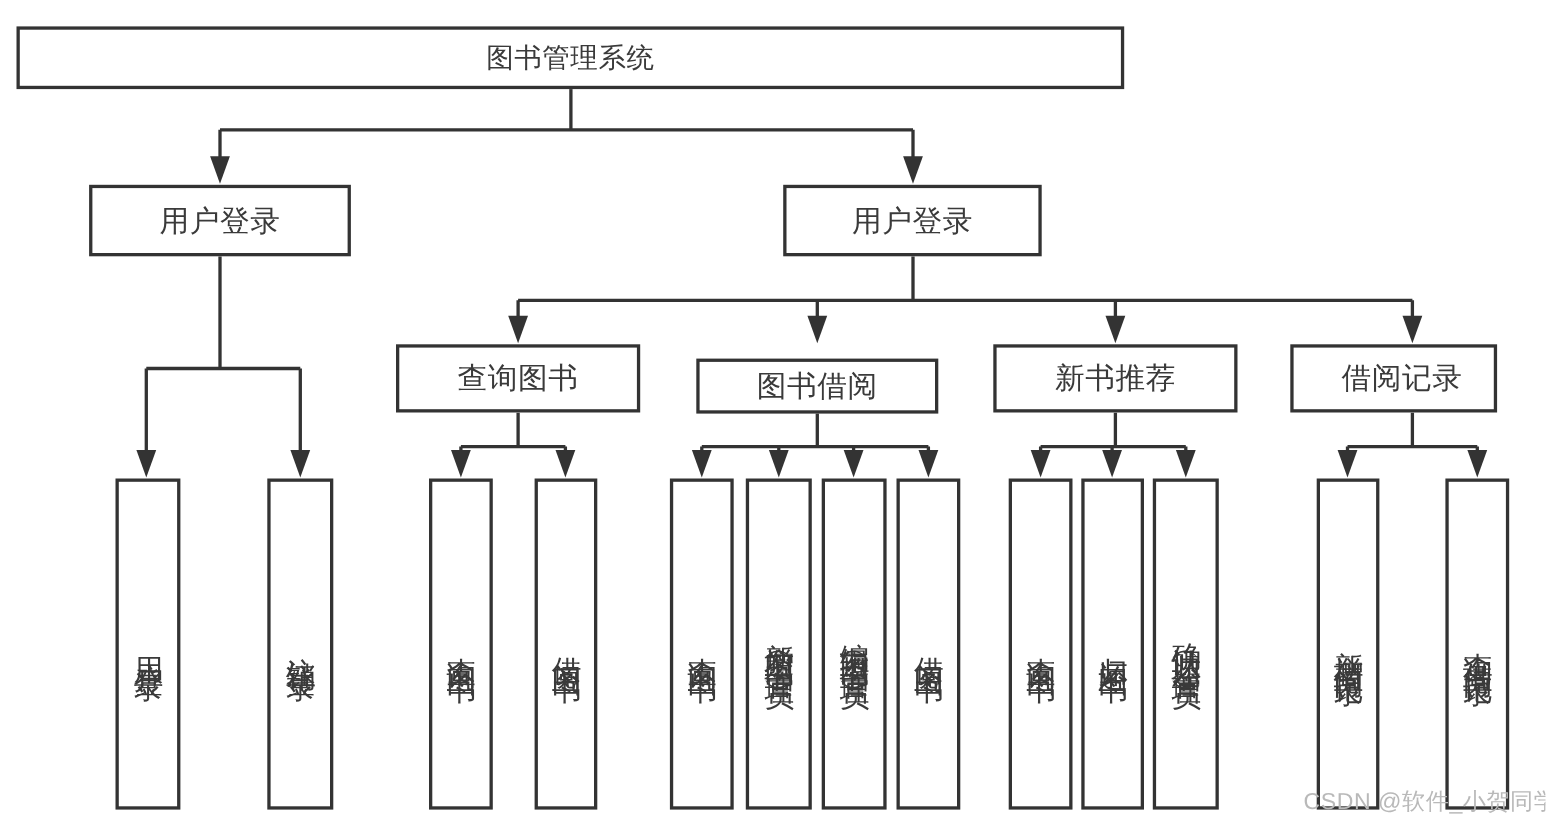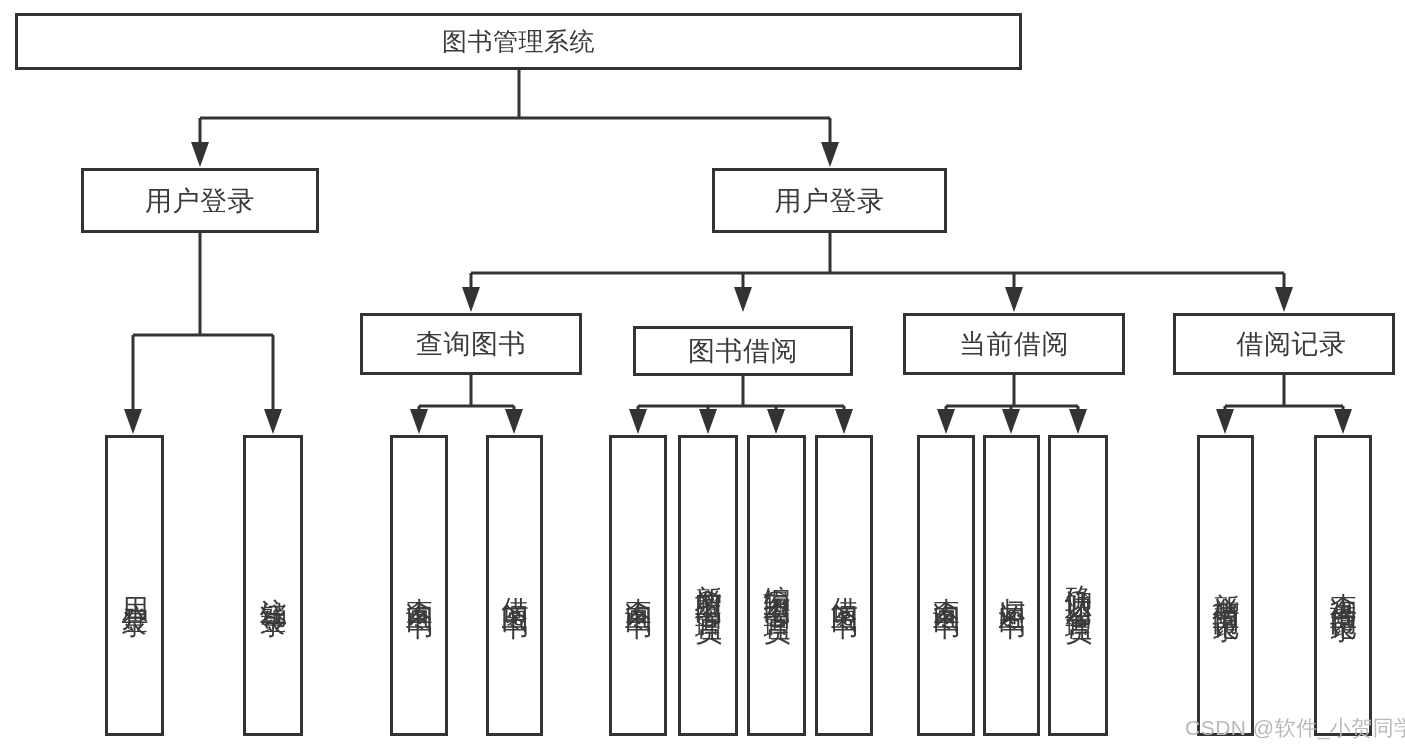--- a/index.html
+++ b/index.html
@@ -26,21 +26,21 @@
     position: absolute;
     box-sizing: border-box;
     border: 3px solid var(--line);
     background: var(--bg);
     display: flex; align-items: center; justify-content: center;
     color: var(--text);
     font-size: 27px;
     letter-spacing: 0.5px;
     white-space: nowrap;
   }
-  .node.root { font-size: 25px; }
+  .node.root { font-size: 25px; margin-top: 11px; }
   .leaf span {
     writing-mode: vertical-rl;
     text-orientation: mixed;
     letter-spacing: 5px;
     line-height: 1;
     font-size: 27px;
   }
   .watermark {
     position: absolute;
     left: 1185px; top: 714px;
@@ -96,22 +96,22 @@
   </g>
 </svg>
 
 <div class="node root" style="left:15px; top:13px; width:1007px; height:57px;">图书管理系统</div>
 
 <div class="node" style="left:81px; top:168px; width:238px; height:65px;">用户登录</div>
 <div class="node" style="left:712px; top:168px; width:235px; height:65px;">用户登录</div>
 
 <div class="node" style="left:360px; top:313px; width:222px; height:62px;">查询图书</div>
 <div class="node" style="left:633px; top:326px; width:220px; height:50px;">图书借阅</div>
-<div class="node" style="left:903px; top:313px; width:222px; height:62px;">当前借阅</div>
-<div class="node" style="left:1173px; top:313px; width:222px; height:62px;padding-left:15px;">借阅记录</div>
+<div class="node" style="left:903px; top:313px; width:222px; height:62px;">新书推荐</div>
+<div class="node" style="left:1173px; top:313px; width:188px; height:62px;padding-left:15px;">借阅记录</div>
 
 <div class="node leaf" style="left:105px; top:435px; width:59px; height:301px;">
   <span>用户登录</span>
 </div>
 <div class="node leaf" style="left:243px; top:435px; width:60px; height:301px;">
   <span>注销登录</span>
 </div>
 
 <div class="node leaf" style="left:390px; top:435px; width:58px; height:301px;">
   <span>查询图书</span>

